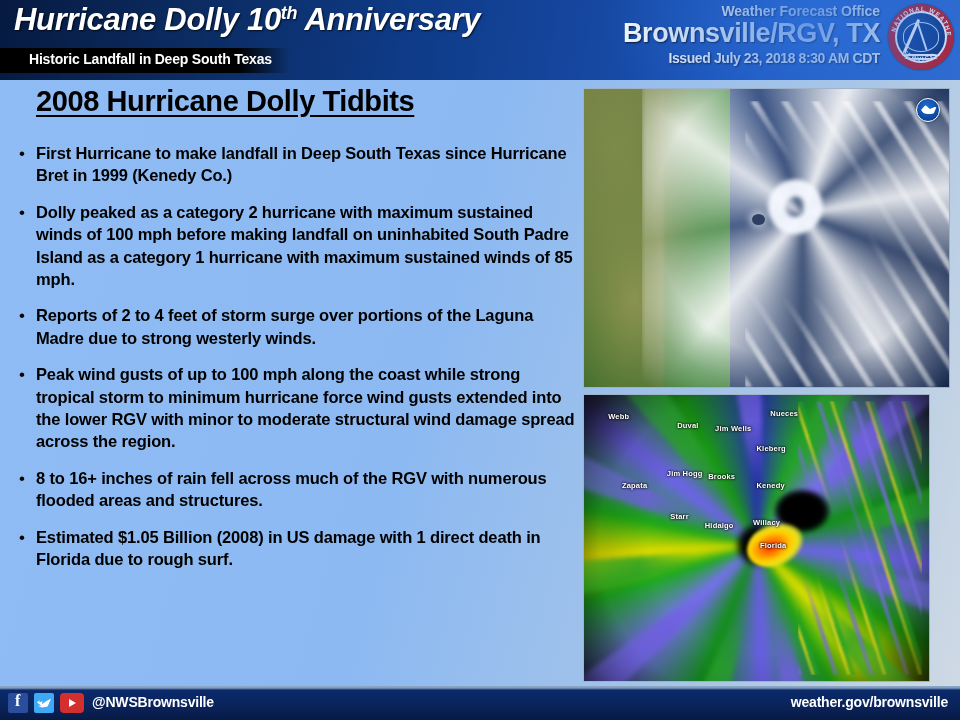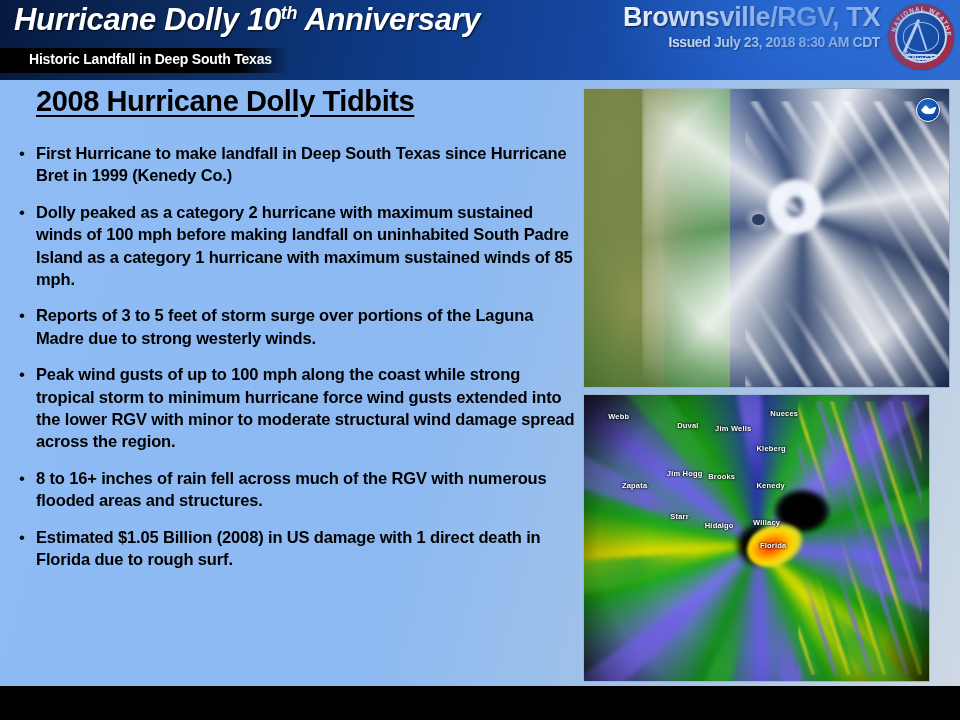--- a/index.html
+++ b/index.html
@@ -269,20 +269,21 @@
 <div class="page">
 
   <div class="header">
     <div class="hdr-title"><span>Hurricane Dolly 10</span><sup>th</sup><span> Anniversary</span></div>
 
     <div class="subbar">
       <span>Historic Landfall in Deep South Texas</span>
     </div>
 
     <div class="wfo-block">
+      <div class="wfo-line1">Weather Forecast Office</div>
       <div class="wfo-line2">Brownsville/RGV, TX</div>
       <div class="wfo-line3">Issued July 23, 2018  8:30 AM CDT</div>
     </div>
 
     <div class="nws-seal">
       <div class="inner"></div>
       <div class="core"></div>
       <div class="globe"></div>
       <div class="bolt"></div>
       <div class="bolt2"></div>
@@ -313,21 +314,21 @@
           <div class="txt">First Hurricane to make landfall in Deep South Texas since Hurricane Bret in 1999 (Kenedy Co.)</div>
         </div>
 
         <div class="bullet">
           <div class="dot">•</div>
           <div class="txt">Dolly peaked as a category 2 hurricane with maximum sustained winds of 100 mph before making landfall on uninhabited South Padre Island as a category 1 hurricane with maximum sustained winds of 85 mph.</div>
         </div>
 
         <div class="bullet">
           <div class="dot">•</div>
-          <div class="txt">Reports of 3 to 5 feet of storm surge over portions of the Laguna Madre due to strong westerly winds.</div>
+          <div class="txt">Reports of 2 to 4 feet of storm surge over portions of the Laguna Madre due to strong westerly winds.</div>
         </div>
 
         <div class="bullet">
           <div class="dot">•</div>
           <div class="txt">Peak wind gusts of up to 100 mph along the coast while strong tropical storm to minimum hurricane force wind gusts extended into the lower RGV with minor to moderate structural wind damage spread across the region.</div>
         </div>
 
         <div class="bullet">
           <div class="dot">•</div>
           <div class="txt">8 to 16+ inches of rain fell across much of the RGV with numerous flooded areas and structures.</div>
@@ -369,14 +370,21 @@
         <div class="cty" style="left:50%;top:30%">Kenedy</div>
         <div class="cty" style="left:25%;top:41%">Starr</div>
         <div class="cty" style="left:35%;top:44%">Hidalgo</div>
         <div class="cty" style="left:49%;top:43%">Willacy</div>
         <div class="cty" style="left:51%;top:51%">Florida</div>
       </div>
     </div>
 
   </div>
 
+  <div class="footer">
+    <div class="soc fb"></div>
+    <div class="soc tw"></div>
+    <div class="soc yt"></div>
+    <div class="handle">@NWSBrownsville</div>
+    <div class="url">weather.gov/brownsville</div>
+  </div>
 
 </div>
 
 </body></html>

